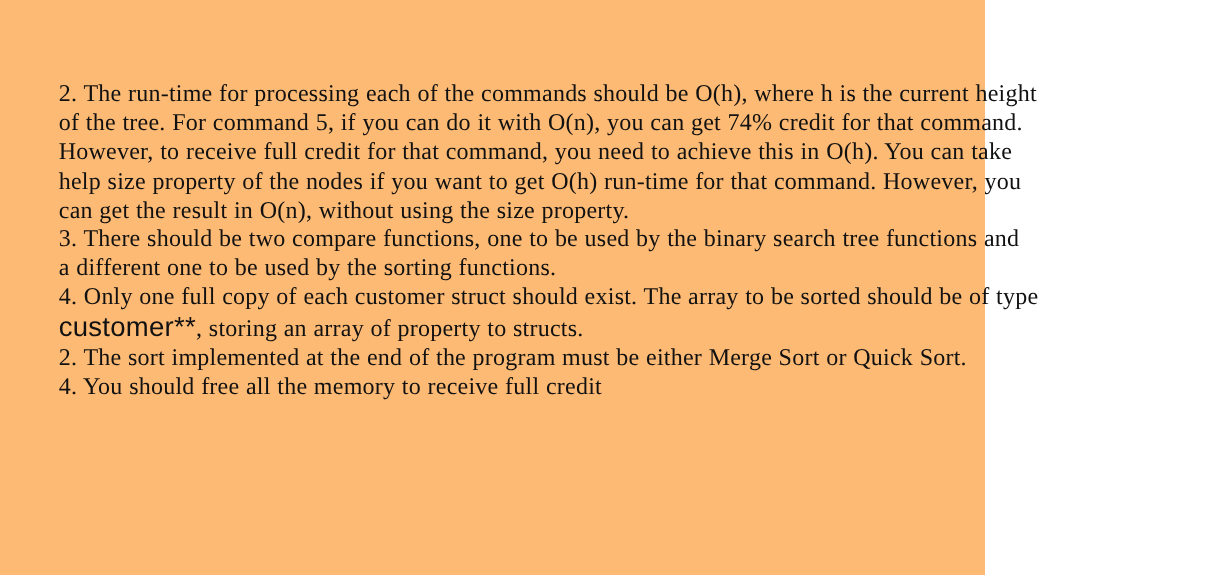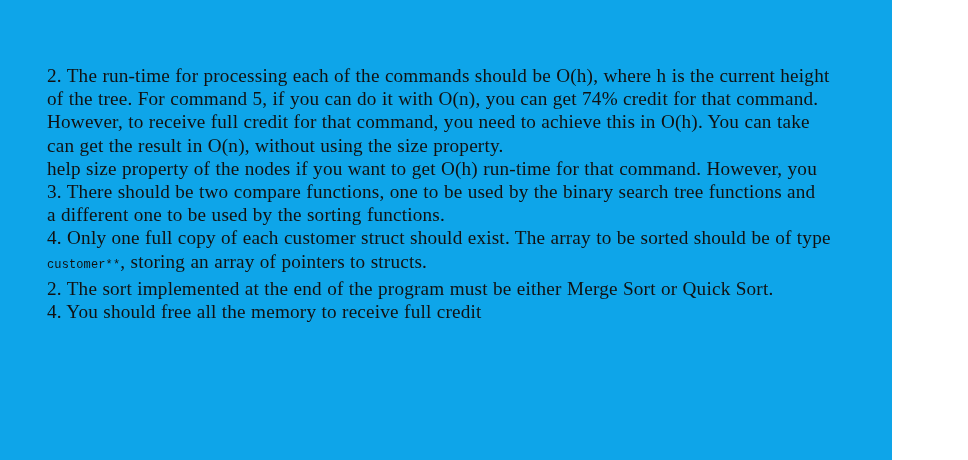--- a/index.html
+++ b/index.html
@@ -12,23 +12,23 @@
     height: 460px;
     background: #ffffff;
     font-family: "Liberation Serif", "DejaVu Serif", serif;
     color: #000000;
     overflow: hidden;
     -webkit-font-smoothing: antialiased;
   }
 
   .page {
     position: relative;
-    width: 892px;
+    width: 788px;
     height: 460px;
-    background: #0ea5e9;
+    background: #fdba74;
     box-sizing: border-box;
   }
 
   .doc-body {
     position: absolute;
     left: 47px;
     top: 64px;
     width: 877px;
   }
 
@@ -44,47 +44,47 @@
 
   .para + .para {
   }
 
   .para .line {
     display: block;
     white-space: pre-wrap;
   }
 
   .mono {
-    font-family: Liberation Mono, monospace;
-    font-size: 12px;
+    font-family: Liberation Sans, sans-serif;
+    font-size: 22px;
     letter-spacing: 0.01em;
   }
 </style>
 </head>
 <body>
 
 <div class="page">
   <div class="doc-body">
 
     <p class="para">
       <span class="line">2. The run-time for processing each of the commands should be O(h), where h is the current height</span>
       <span class="line">of the tree. For command 5, if you can do it with O(n), you can get 74% credit for that command.</span>
       <span class="line">However, to receive full credit for that command, you need to achieve this in O(h). You can take</span>
+      <span class="line">help size property of the nodes if you want to get O(h) run-time for that command. However, you</span>
       <span class="line">can get the result in O(n), without using the size property.</span>
-      <span class="line">help size property of the nodes if you want to get O(h) run-time for that command. However, you</span>
     </p>
 
     <p class="para">
       <span class="line">3. There should be two compare functions, one to be used by the binary search tree functions and</span>
       <span class="line">a different one to be used by the sorting functions.</span>
     </p>
 
     <p class="para">
       <span class="line">4. Only one full copy of each customer struct should exist. The array to be sorted should be of type</span>
-      <span class="line"><span class="mono">customer**</span><span>, storing an array of pointers to structs.</span></span>
+      <span class="line"><span class="mono">customer**</span><span>, storing an array of property to structs.</span></span>
     </p>
 
     <p class="para">
       <span class="line">2. The sort implemented at the end of the program must be either Merge Sort or Quick Sort.</span>
     </p>
 
     <p class="para">
       <span class="line">4. You should free all the memory to receive full credit</span>
     </p>
 

